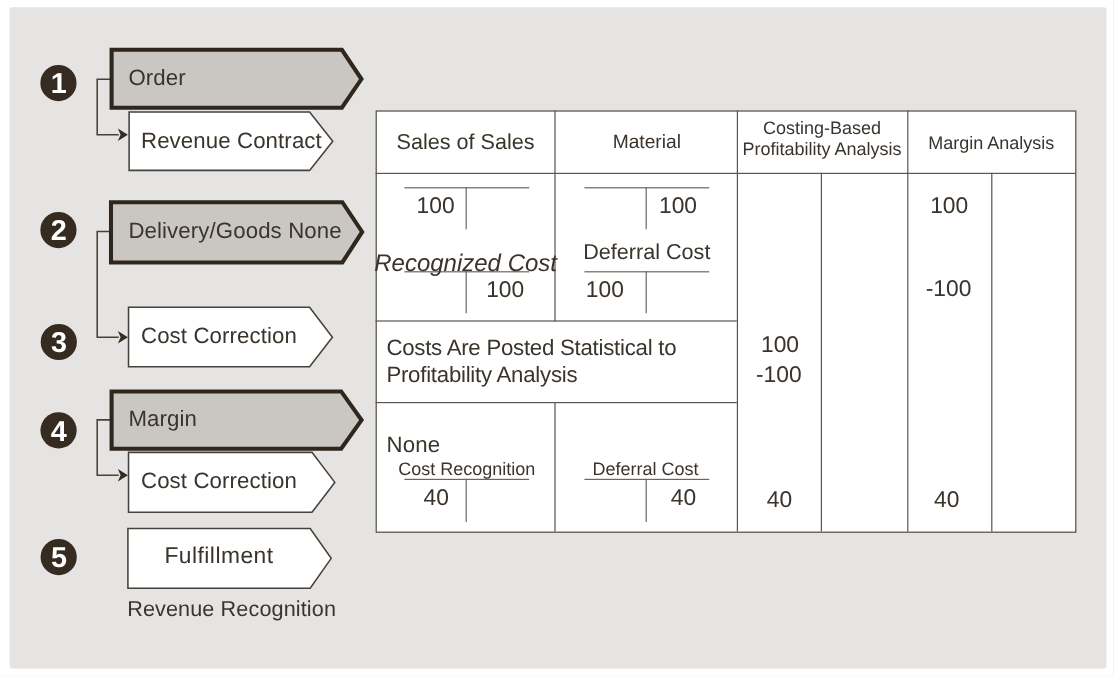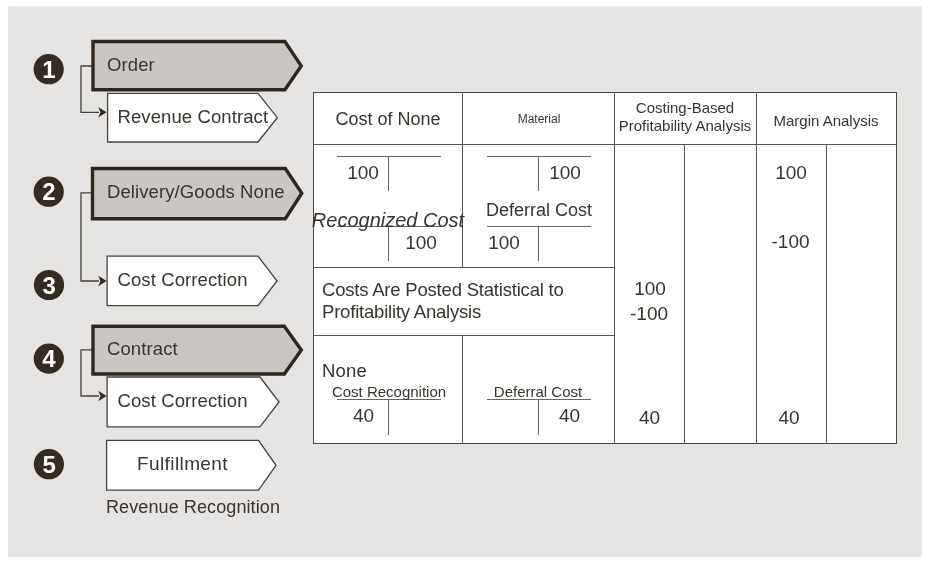--- a/index.html
+++ b/index.html
@@ -39,22 +39,22 @@
 <div class="th" style="left:487px; top:155.6px; width:104px;"></div>
 <div class="tv" style="left:537.8px; top:155.6px; height:35.5px;"></div>
 <div class="th" style="left:487px; top:225.8px; width:104px;"></div>
 <div class="tv" style="left:537.8px; top:225.8px; height:35px;"></div>
 
 <div class="th" style="left:336.5px; top:398.8px; width:104px;"></div>
 <div class="tv" style="left:387.7px; top:398.8px; height:36.5px;"></div>
 <div class="th" style="left:487px; top:398.8px; width:104px;"></div>
 <div class="tv" style="left:537.8px; top:398.8px; height:36.5px;"></div>
 
-<div class="num" style="left:388px; top:119px; font-size:18px;">Cost of None</div>
-<div class="num" style="left:539px; top:119px; font-size:12px;">Material</div>
+<div class="num" style="left:388px; top:119px; font-size:18px;">Sales of Sales</div>
+<div class="num" style="left:539px; top:119px; font-size:16px;">Material</div>
 <div class="num small" style="left:685px; top:116.5px; text-align:center; line-height:18.5px;">Costing-Based<br>Profitability Analysis</div>
 <div class="num small" style="left:826px; top:120px;">Margin Analysis</div>
 
 <div class="num" style="left:363px; top:172px;">100</div>
 <div class="num" style="left:421px; top:242px;">100</div>
 <div class="num" style="left:565px; top:172px;">100</div>
 <div class="num" style="left:504px; top:242px;">100</div>
 <div class="num" style="left:388px; top:220px; font-size:20px;font-style:italic;">Recognized Cost</div>
 <div class="num" style="left:539px; top:210px; font-size:18px;">Deferral Cost</div>
 
@@ -112,16 +112,16 @@
     <text x="49.2" y="293.7">3</text>
     <text x="49" y="367.3">4</text>
     <text x="49.1" y="472.9">5</text>
   </g>
 </svg>
 
 <div class="lbl" style="left:107px; top:54px;">Order</div>
 <div class="lbl" style="left:117.5px; top:105.5px;">Revenue Contract</div>
 <div class="lbl" style="left:107px; top:181.3px;">Delivery/Goods None</div>
 <div class="lbl" style="left:117.5px; top:268.5px;">Cost Correction</div>
-<div class="lbl" style="left:107px; top:337.5px;">Contract</div>
+<div class="lbl" style="left:107px; top:337.5px;">Margin</div>
 <div class="lbl" style="left:117.5px; top:389.5px;">Cost Correction</div>
 <div class="lbl" style="left:117px; top:453.2px; font-size:19px; letter-spacing:0.4px;margin-left:20px;">Fulfillment</div>
 <div class="lbl" style="left:106px; top:497px; font-size:18px;">Revenue Recognition</div>
 
 </body></html>

